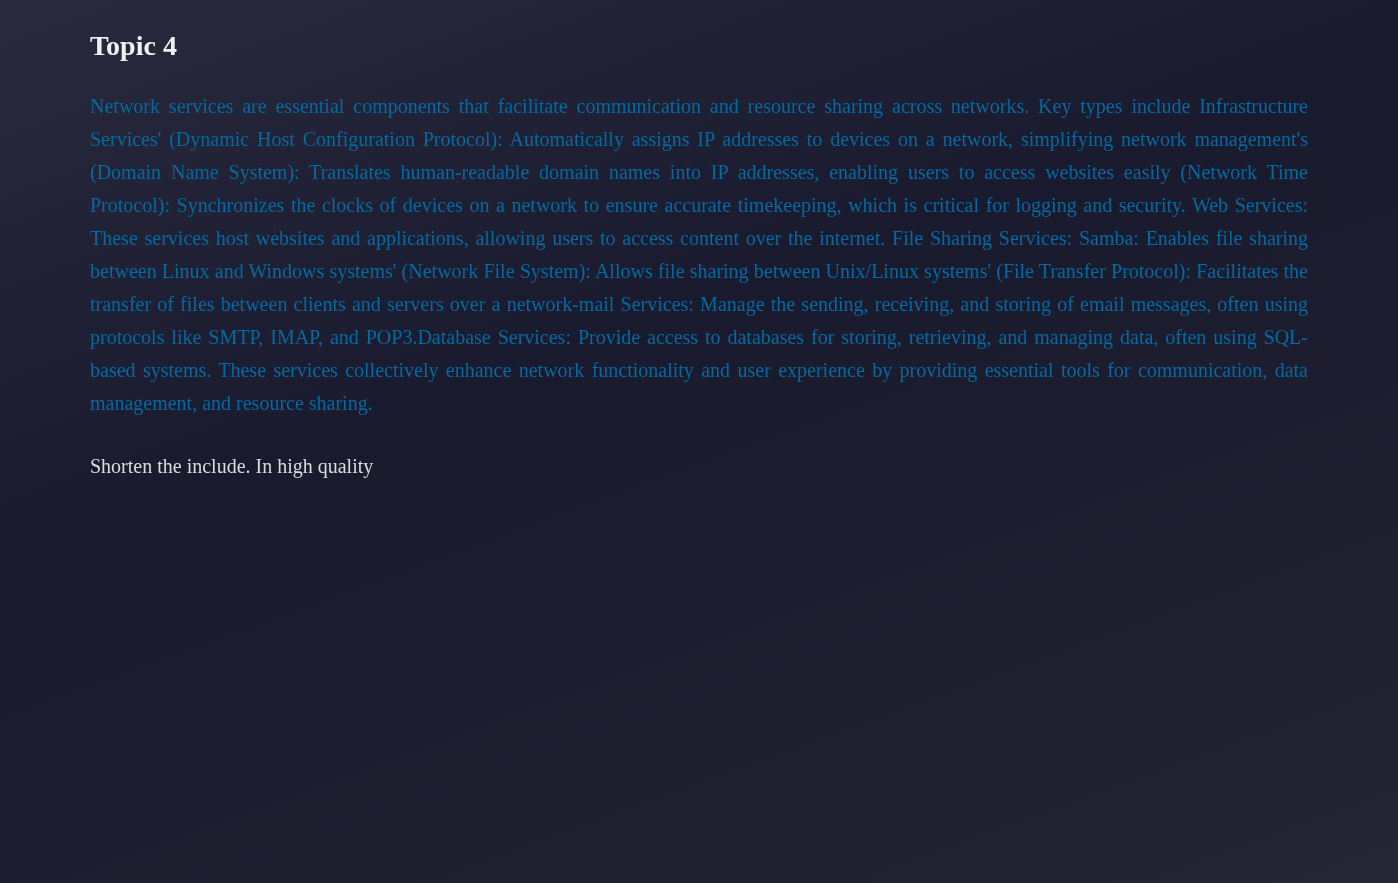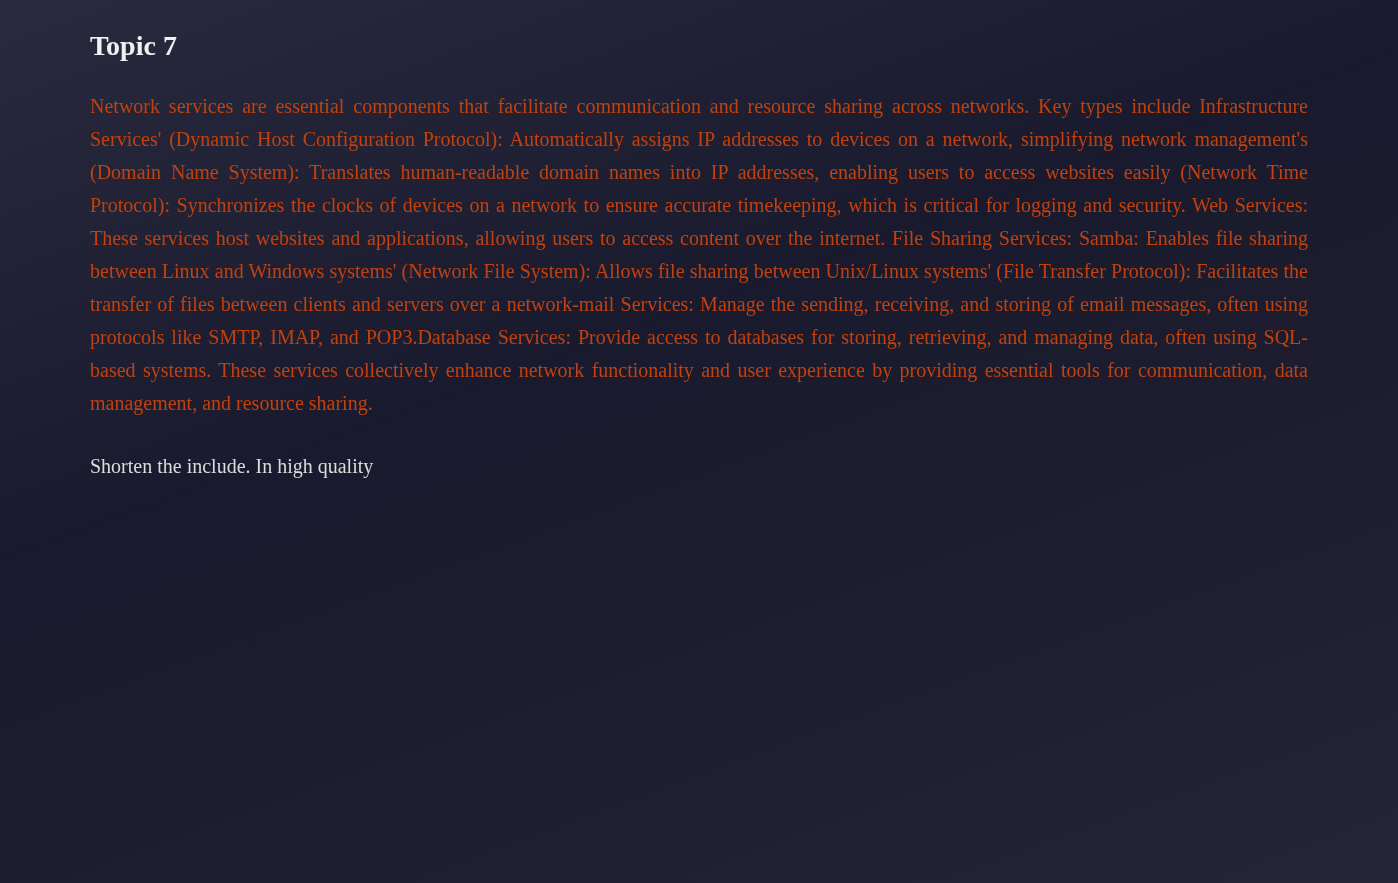--- a/index.html
+++ b/index.html
@@ -26,35 +26,35 @@
       font-size: 28px;
       font-weight: bold;
       color: #f0f0f0;
       margin-bottom: 28px;
       font-family: Georgia, serif;
     }
 
     .main-text {
       font-size: 20px;
       line-height: 1.65;
-      color: #c2410c;
+      color: #0369a1;
       text-align: justify;
       margin-bottom: 30px;
       font-family: Georgia, serif;
     }
 
     .shorten-text {
       font-size: 20px;
       line-height: 1.65;
       color: #dcdcdc;
       font-family: Georgia, serif;
     }
   </style>
 </head>
 <body>
 
 <div class="content-area">
-  <h1 class="topic-title">Topic 7</h1>
+  <h1 class="topic-title">Topic 4</h1>
 
   <p class="main-text">Network services are essential components that facilitate communication and resource sharing across networks. Key types include Infrastructure Services' (Dynamic Host Configuration Protocol): Automatically assigns IP addresses to devices on a network, simplifying network management's (Domain Name System): Translates human-readable domain names into IP addresses, enabling users to access websites easily (Network Time Protocol): Synchronizes the clocks of devices on a network to ensure accurate timekeeping, which is critical for logging and security. Web Services: These services host websites and applications, allowing users to access content over the internet. File Sharing Services: Samba: Enables file sharing between Linux and Windows systems' (Network File System): Allows file sharing between Unix/Linux systems' (File Transfer Protocol): Facilitates the transfer of files between clients and servers over a network-mail Services: Manage the sending, receiving, and storing of email messages, often using protocols like SMTP, IMAP, and POP3.Database Services: Provide access to databases for storing, retrieving, and managing data, often using SQL-based systems. These services collectively enhance network functionality and user experience by providing essential tools for communication, data management, and resource sharing.</p>
 
   <p class="shorten-text">Shorten the include. In high quality</p>
 </div>
 
 </body></html>

